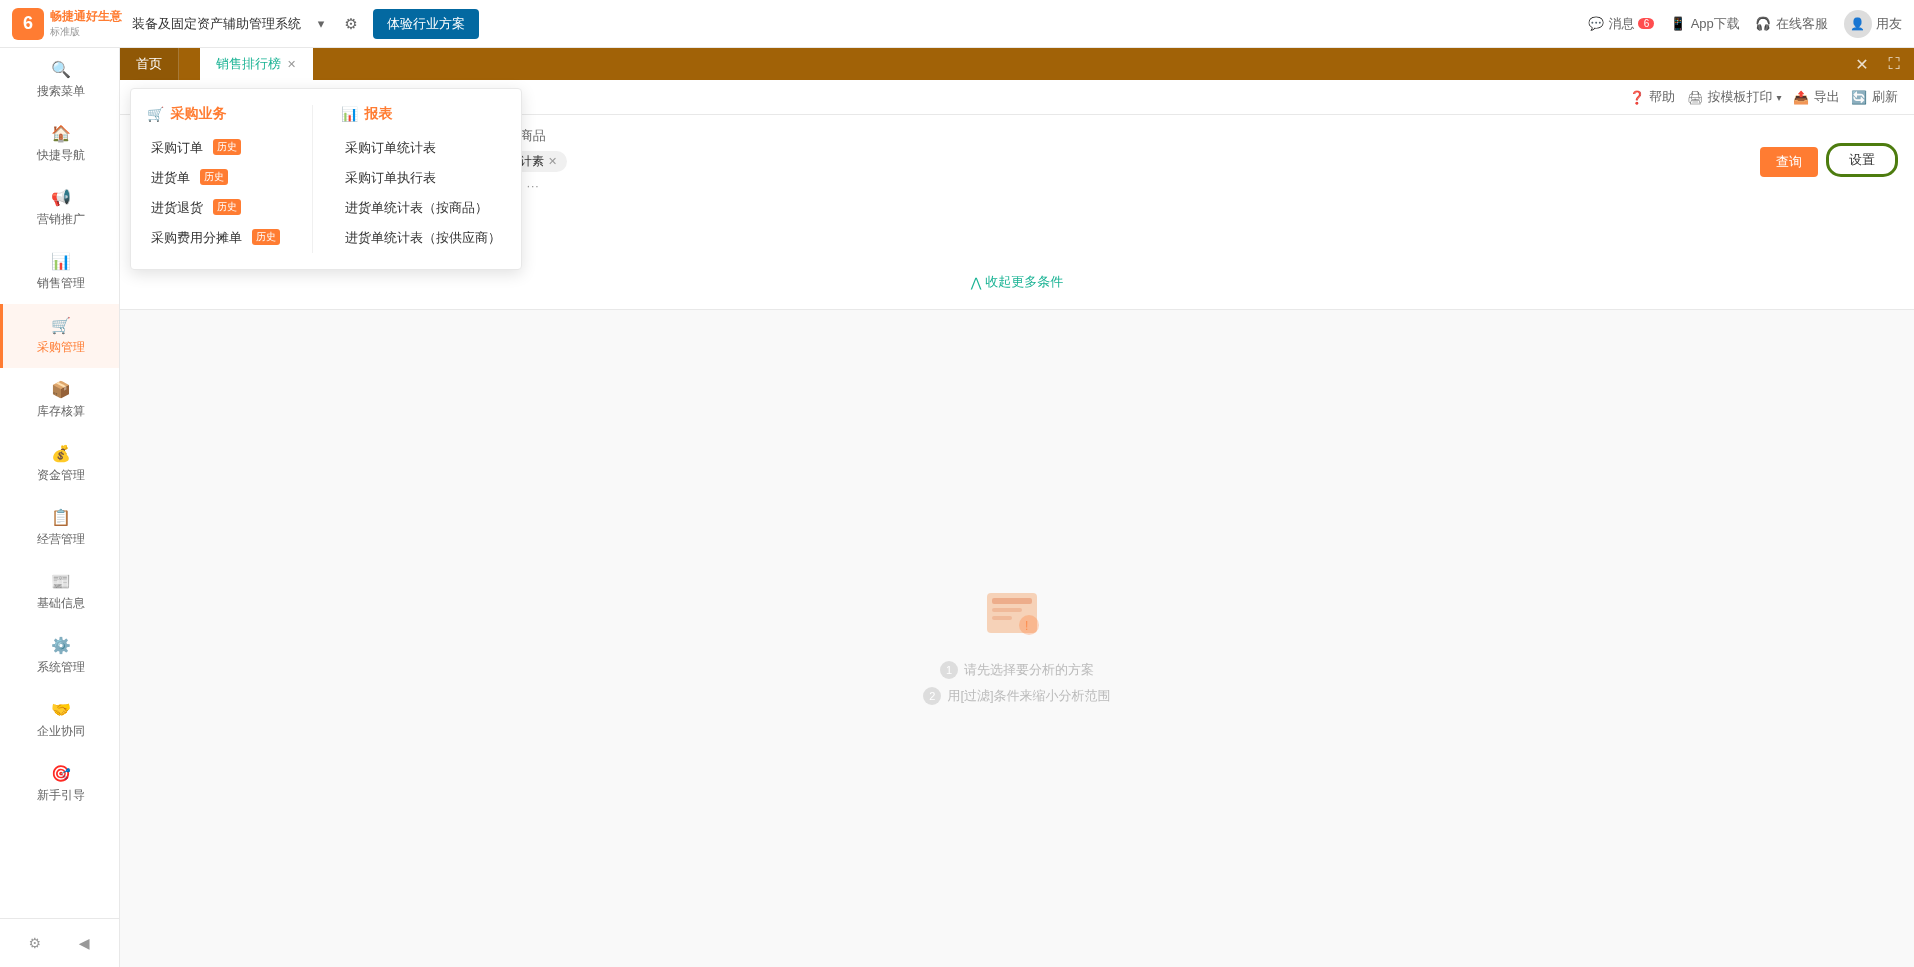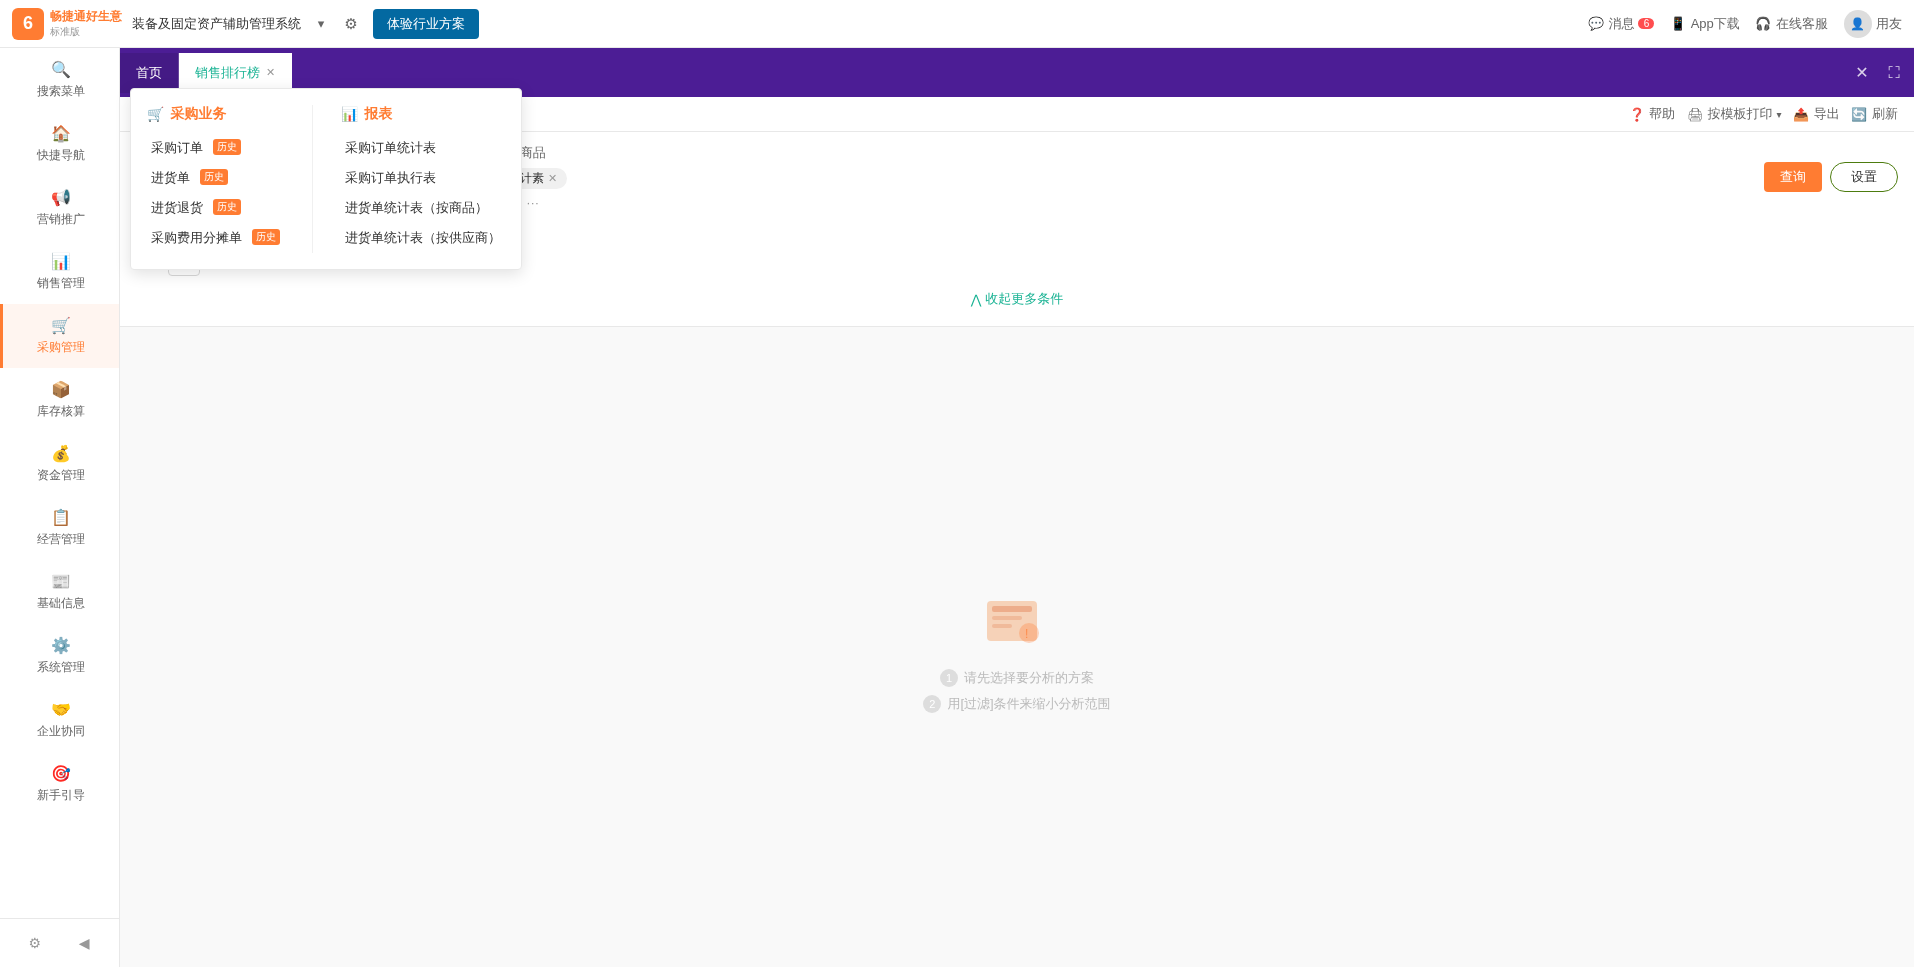--- a/index.html
+++ b/index.html
@@ -135,23 +135,24 @@
       display: flex;
       flex-direction: column;
       overflow: hidden;
       position: relative;
     }
 
     
     .tab-bar {
       display: flex;
       align-items: center;
-      background: #4c1d95;
-      height: 49px;
+      background: #a16207;
+      height: 32px;
       flex-shrink: 0;
+      gap: 21px;
     }
     .tab-item {
       padding: 0 16px;
       height: 40px;
       display: flex;
       align-items: center;
       cursor: pointer;
       color: rgba(255,255,255,0.8);
       font-size: 13px;
       gap: 6px;
@@ -234,21 +235,21 @@
       color: white;
       border: none;
       padding: 6px 16px;
       border-radius: 4px;
       font-size: 13px;
       cursor: pointer;
     }
     .btn-settings {
       background: white;
       color: #333;
-      border: 1px solid #4d7c0f;
+      border: 3px solid #4d7c0f;
       padding: 5px 20px;
       border-radius: 15px;
       font-size: 13px;
       cursor: pointer;
     }
     .toolbar {
       display: flex;
       align-items: center;
       justify-content: flex-end;
       gap: 12px;

